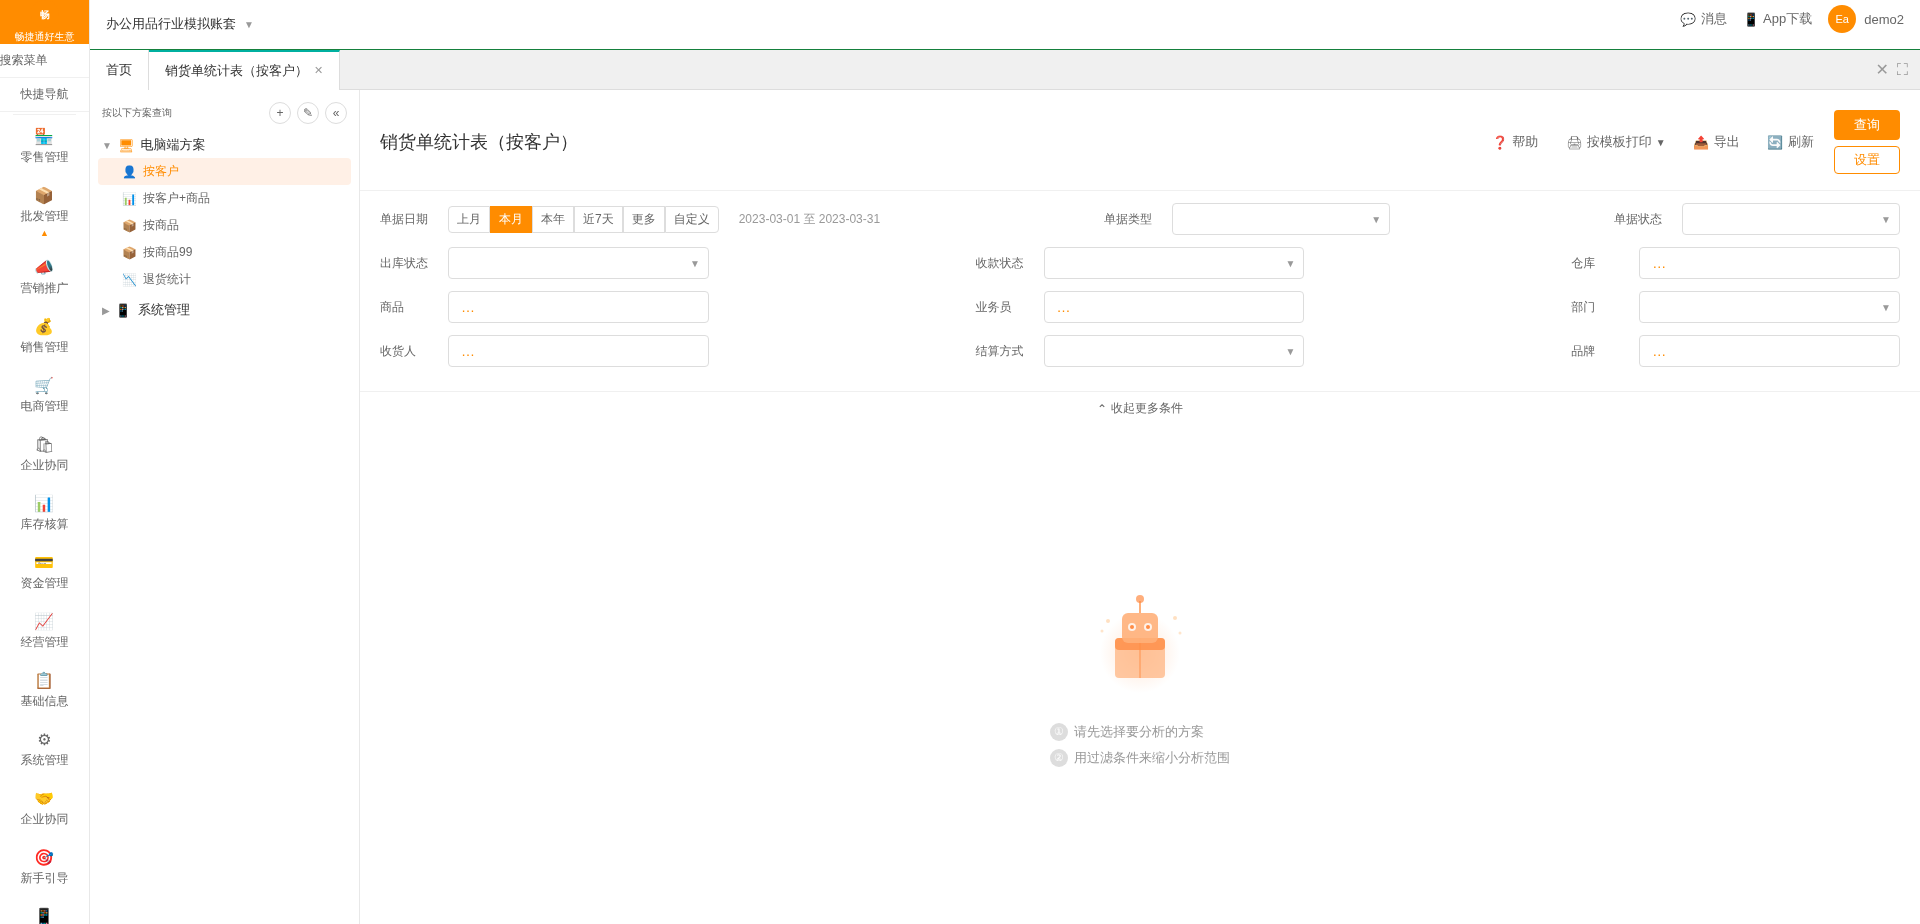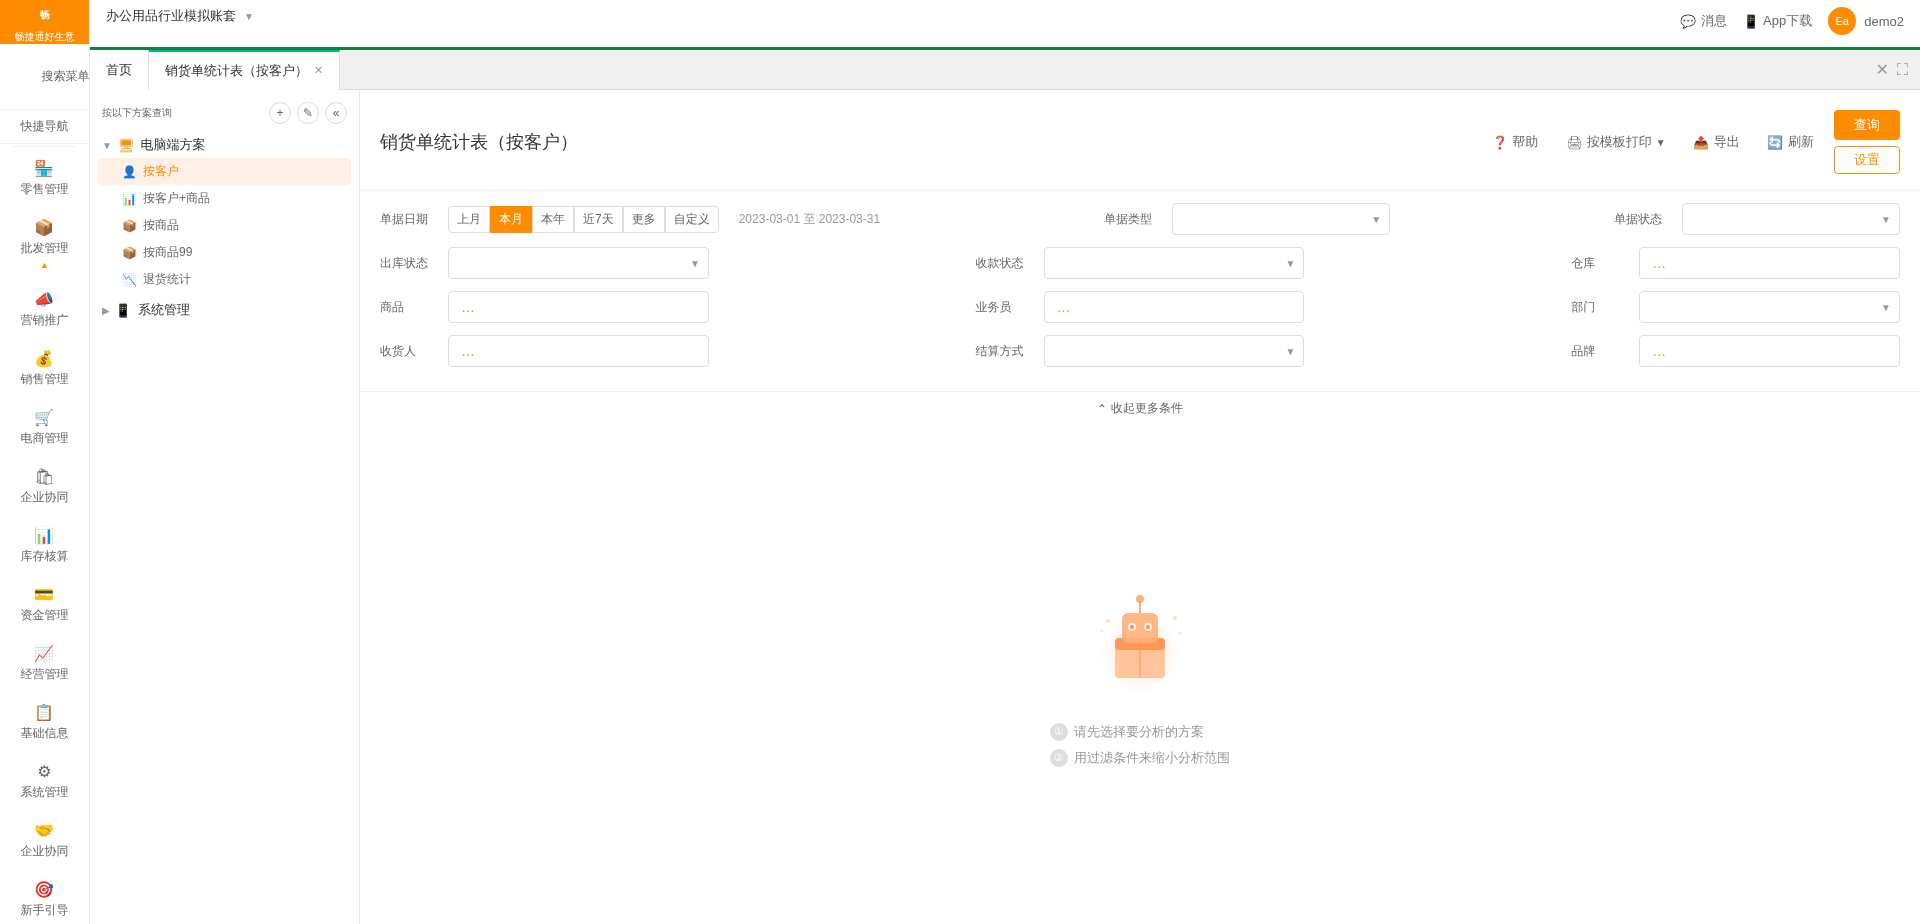--- a/index.html
+++ b/index.html
@@ -3,31 +3,31 @@
   <meta charset="utf-8">
   <style>
     * { box-sizing: border-box; margin: 0; padding: 0; }
     body { font-family: 'Microsoft YaHei', Arial, sans-serif; font-size: 13px; background: #f5f5f5; color: #333; display: flex; height: 924px; overflow: hidden; }
 
     
     .sidebar { width: 90px; background: #fff; border-right: 1px solid #e8e8e8; display: flex; flex-direction: column; align-items: center; padding-top: 0; height: 100%; overflow-y: auto; }
     .sidebar-logo { width: 90px; height: 50px; background: #ff8c00; display: flex; flex-direction: column; align-items: center; justify-content: center; cursor: pointer; }
     .sidebar-logo-icon { width: 28px; height: 28px; }
     .sidebar-logo-text { color: #fff; font-size: 10px; margin-top: 2px; }
-    .sidebar-search { width: 90px; padding: 24px 0; text-align: right; color: #666; font-size: 12px; cursor: pointer; border-bottom: 1px solid #f0f0f0; }
+    .sidebar-search { width: 90px; padding: 8px 0; text-align: left; color: #666; font-size: 12px; cursor: pointer; border-bottom: 1px solid #f0f0f0; }
     .sidebar-nav { width: 90px; padding: 8px 0; text-align: center; color: #666; font-size: 12px; cursor: pointer; border-bottom: 1px solid #f0f0f0; }
     .sidebar-item { width: 90px; padding: 10px 0; text-align: center; color: #666; font-size: 12px; cursor: pointer; display: flex; flex-direction: column; align-items: center; gap: 3px; }
     .sidebar-item .icon { font-size: 16px; }
     .sidebar-divider { width: 70%; border-top: 1px solid #f0f0f0; margin: 2px auto; }
 
     
     .main { flex: 1; display: flex; flex-direction: column; height: 100%; overflow: hidden; }
 
     
-    .topbar { height: 50px; background: #fff; border-bottom: 3px solid #15803d; display: flex; align-items: flex-start; padding: 7px 16px; justify-content: space-between; }
+    .topbar { height: 50px; background: #fff; border-bottom: 1px solid #15803d; display: flex; align-items: flex-end; padding: 16px 16px; justify-content: space-between; }
     .topbar-left { display: flex; align-items: center; gap: 8px; color: #666; font-size: 13px; }
     .topbar-title { color: #333; }
     .topbar-arrow { color: #999; font-size: 10px; }
     .topbar-right { display: flex; align-items: center; gap: 16px; color: #666; font-size: 13px; }
     .topbar-btn { display: flex; align-items: center; gap: 4px; cursor: pointer; }
     .avatar { width: 28px; height: 28px; border-radius: 50%; background: #ff8c00; display: flex; align-items: center; justify-content: center; color: #fff; font-size: 11px; cursor: pointer; }
 
     
     .tabbar { height: 40px; background: #f0f0f0; display: flex; align-items: center; padding: 0 0; border-bottom: 1px solid #ddd; justify-content: space-between; }
     .tab { height: 40px; padding: 0 16px; display: flex; align-items: center; gap: 6px; font-size: 13px; cursor: pointer; border-right: 1px solid #ddd; color: #666; background: #f0f0f0; }

